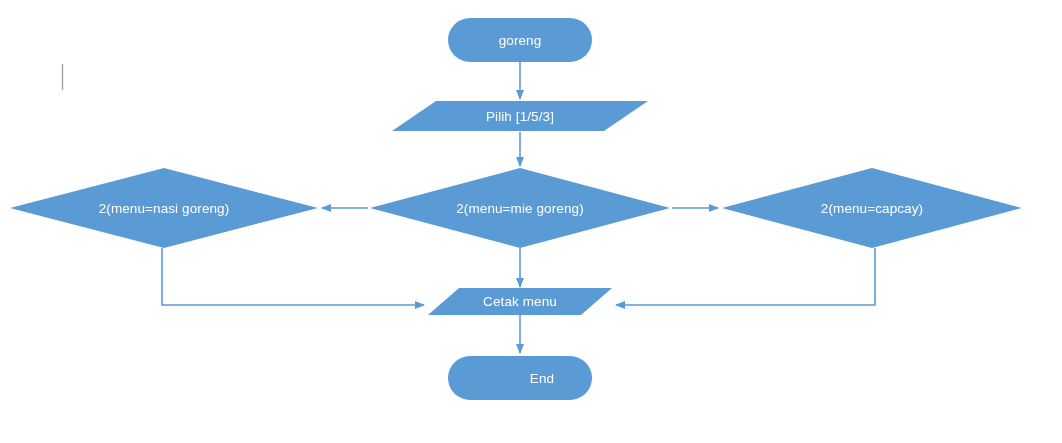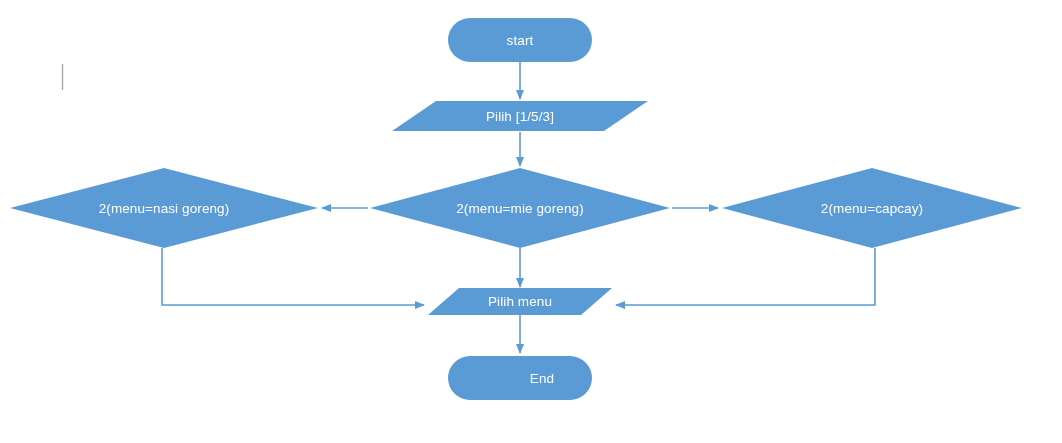--- a/index.html
+++ b/index.html
@@ -81,27 +81,27 @@
       <polygon points="872,168 1022,208 872,248 722,208" fill="#5B9BD5"></polygon>
 
       <polygon points="459,288 612,288 581,315 428,315" fill="#5B9BD5"></polygon>
 
       <rect x="448" y="356" width="144" height="44" rx="22" ry="22" fill="#5B9BD5"></rect>
     </g>
 
     <line x1="62.5" y1="64" x2="62.5" y2="90" stroke="#A6A6A6" stroke-width="1.4"></line>
   </svg>
 
-  <div class="node-label" style="left:520px; top:40px;">start</div>
+  <div class="node-label" style="left:520px; top:40px;">goreng</div>
 
   <div class="node-label" style="left:520px; top:116px;">Pilih [1/5/3]</div>
 
   <div class="node-label" style="left:164px; top:208px;">2(menu=nasi goreng)</div>
 
   <div class="node-label" style="left:520px; top:208px;">2(menu=mie goreng)</div>
 
   <div class="node-label" style="left:872px; top:208px;">2(menu=capcay)</div>
 
-  <div class="node-label" style="left:520px; top:301px;">Pilih menu</div>
+  <div class="node-label" style="left:520px; top:301px;">Cetak menu</div>
 
   <div class="node-label" style="left:520px; top:378px;padding-left:44px;">End</div>
 
 </div>
 
 </body></html>

